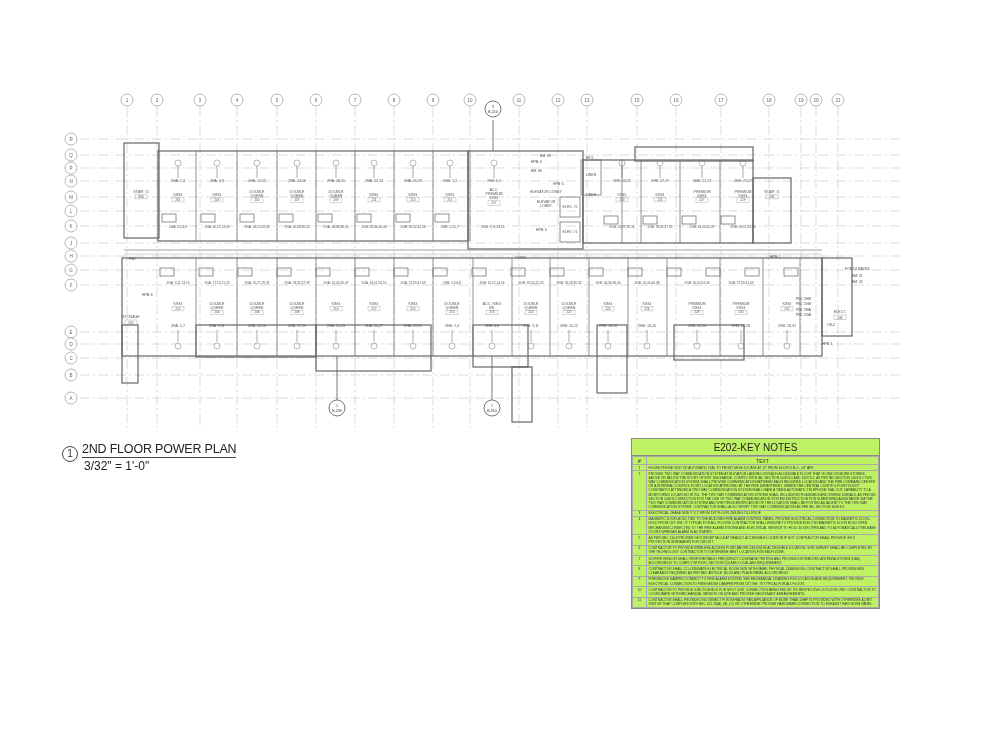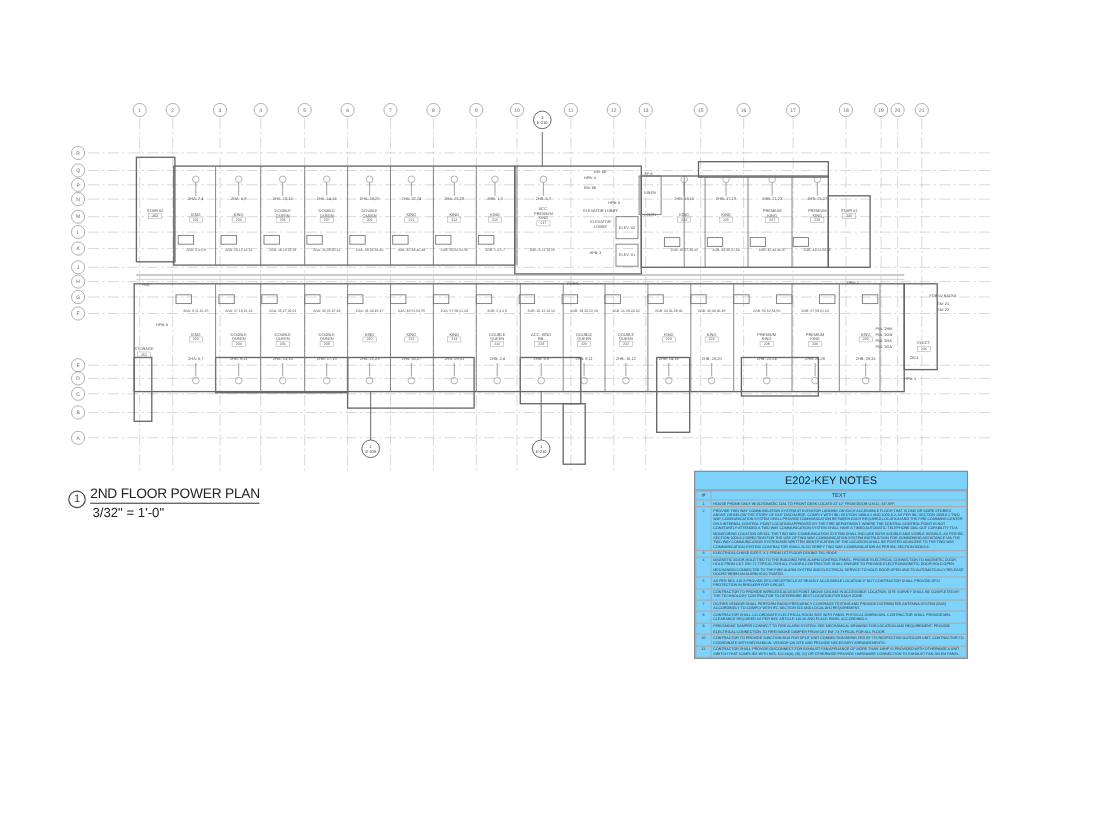--- a/index.html
+++ b/index.html
@@ -3,21 +3,21 @@
 <meta charset="utf-8">
 <style>
   html,body{margin:0;padding:0;background:#ffffff;}
   body{width:1000px;height:750px;position:relative;overflow:hidden;font-family:"Liberation Sans",sans-serif;color:#333;}
   #sheet{position:absolute;left:0;top:0;width:1000px;height:750px;}
   svg text{font-family:"Liberation Sans",sans-serif;}
   .title-block{position:absolute;left:62px;top:440px;width:180px;height:40px;}
   .title-bubble{position:absolute;left:0;top:6px;width:14px;height:14px;border:1px solid #444;border-radius:50%;font-size:10px;line-height:14px;text-align:center;}
   .title-main{position:absolute;left:20px;top:2px;font-size:12.5px;color:#222;border-bottom:1px solid #444;padding-bottom:1px;white-space:nowrap;letter-spacing:-0.2px;}
   .title-scale{position:absolute;left:22px;top:19px;font-size:12px;color:#222;white-space:nowrap;}
-  .notes{position:absolute;left:631px;top:428px;width:247px;border:1px solid #888;background:#7dd3fc;}
+  .notes{position:absolute;left:631px;top:438px;width:247px;border:1px solid #888;background:#bef264;}
   .notes-title{text-align:center;font-size:10px;padding:3px 0 2px;border-bottom:1px solid #888;color:#222;}
   .notes table{width:100%;border-collapse:collapse;}
   .notes td,.notes th{border:1px solid #aaa;font-size:3.3px;line-height:4.1px;vertical-align:top;padding:0.6px 1.5px;color:#333;font-weight:normal;}
   .notes th{font-size:5px;line-height:6px;text-align:center;}
   .notes td.num{width:10px;text-align:center;}
 </style>
 </head>
 <body>
 
 <div id="sheet">

